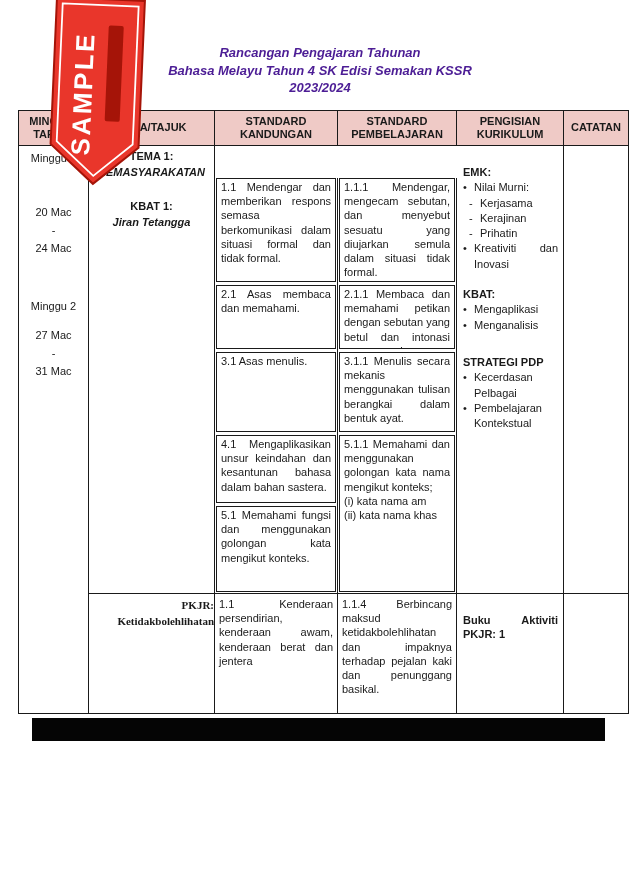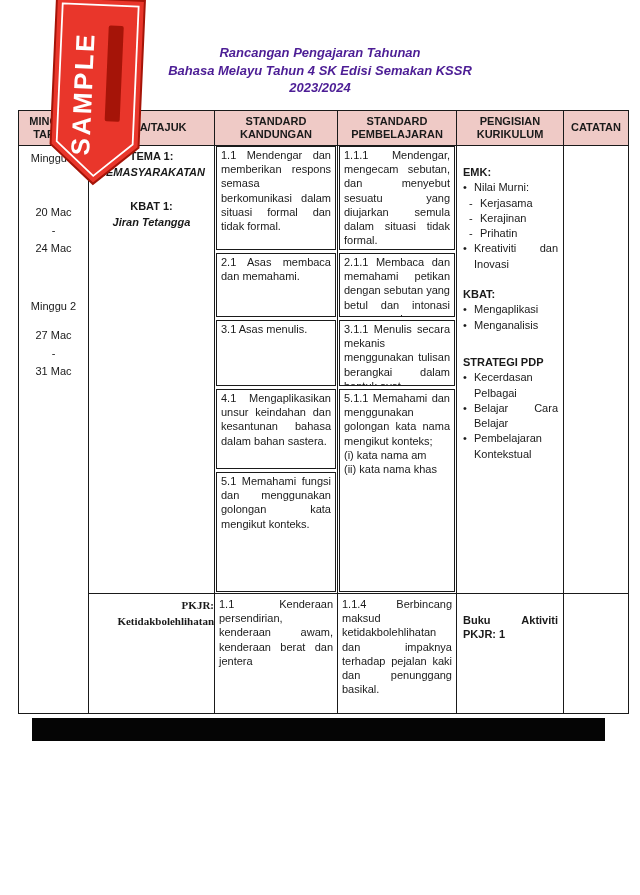--- a/index.html
+++ b/index.html
@@ -47,31 +47,31 @@
   .wk-start1 { margin-top:36px; }
   .wk-name2 { margin-top:40px; }
   .wk-start2 { margin-top:11px; }
 
   
   .tema-cell { grid-row:2; grid-column:2; text-align:center; line-height:15.5px; padding-top:3px; font-weight:bold; }
   .it { font-style:italic; }
   .unit-label { margin-top:19px; }
 
   
-  .sub-col { grid-row:2; display:flex; flex-direction:column; }
+  .sub-col { grid-row:2; display:flex; flex-direction:column;margin-top:32px; }
   .sk-col { grid-column:3; }
   .sp-col { grid-column:4; }
   .sub-box {
     border:1.2px solid #1a1a1a; margin:0 1px 3px 1px; padding:1px 4px;
     text-align:justify; overflow:hidden; flex-shrink:0;
   }
   .sub-box.h1 { height:104px; }
   .sub-box.h2 { height:64px; }
-  .sub-box.h3 { height:66px; }
-  .sub-box.h4 { height:80px; }
+  .sub-box.h3 { height:80px; }
+  .sub-box.h4 { height:68px; }
   .sub-box.h5 { flex-grow:1; margin-bottom:1px; }
   .pre { white-space:pre-line; }
 
   
   .peng-cell { grid-row:2; grid-column:5; padding:19px 5px 0 6px; line-height:15.3px; }
   .sec-title { font-weight:bold; }
   .kbat-title { margin-top:15px; }
   .strategi-title { margin-top:22px; font-size:11px; }
   .b-item { position:relative; padding-left:11px; text-align:justify; }
   .b-item::before { content:"\2022"; position:absolute; left:0; }
@@ -165,21 +165,20 @@
       </div>
     <div class="b-item">Kreativiti dan Inovasi</div>
     <div class="sec-title kbat-title">KBAT:</div>
     <div>
         <div class="b-item">Mengaplikasi</div>
         <div class="b-item">Menganalisis</div>
       </div>
     <div class="sec-title strategi-title">STRATEGI PDP</div>
     <div>
         <div class="b-item">Kecerdasan Pelbagai</div>
-        <div class="b-item">Belajar Cara Belajar</div>
         <div class="b-item">Pembelajaran Kontekstual</div>
       </div>
   </div>
 
   <div class="cell cat-cell last"></div>
 
   <div class="cell row3 pkjr-tajuk">
     <div>PKJR:</div>
     <div>Ketidakbolehlihatan</div>
   </div>

